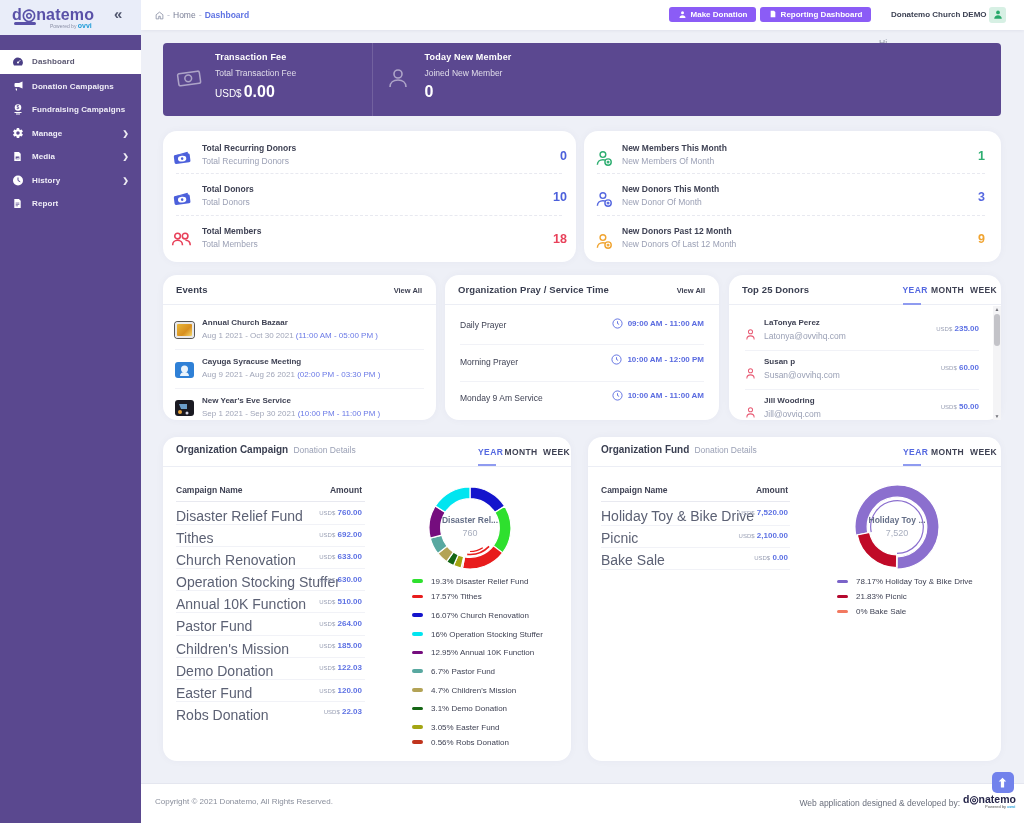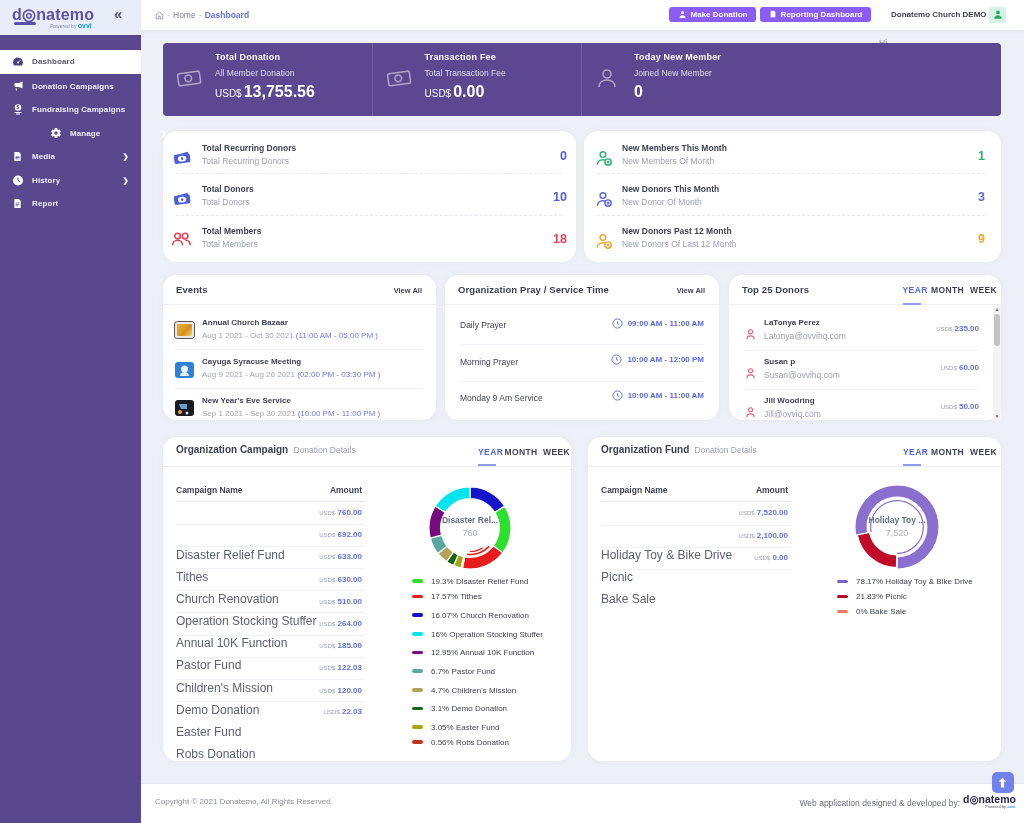--- a/index.html
+++ b/index.html
@@ -59,21 +59,21 @@
 
 .pr-n { position:absolute; font-size:8.5px; color:#3f4254; }
 .pr-t { position:absolute; font-size:8px; white-space:nowrap; font-weight:bold; color:#5a6be0; display:flex; align-items:center; gap:5px; }
 
 .dn-n { position:absolute; font-size:8px; font-weight:bold; color:#3f4254; }
 .dn-e { position:absolute; font-size:8.5px; color:#9aa0b5; }
 .dn-v { position:absolute; font-size:8px; font-weight:bold; color:#5e72e4; text-align:right; width:90px; }
 .dn-v .usd { font-size:6px; color:#9aa0b5; font-weight:normal; }
 
 .th { position:absolute; font-size:8.5px; font-weight:bold; color:#3f4254; }
-.tr-n { position:absolute; font-size:12px; white-space:nowrap; color:#5c6174;margin-top:40px; }
+.tr-n { position:absolute; font-size:14px; white-space:nowrap; color:#5c6174; }
 .tr-v { position:absolute; font-size:8px; font-weight:bold; color:#5e72e4; text-align:right; width:110px; }
 .tr-v .usd { font-size:6px; color:#9aa0b5; font-weight:normal; }
 .hdr2 { position:absolute; font-size:10px; white-space:nowrap; font-weight:bold; color:#3a3f51; }
 .hdr2 small { font-size:8.5px; color:#9aa0b5; font-weight:normal; }
 .lg { position:absolute; display:flex; align-items:center; }
 .lg .sw { width:11px; height:3.5px; border-radius:2px; margin-right:8px; }
 .lg .lt { font-size:8px; color:#3f4254; white-space:nowrap; }
 .ctr1 { position:absolute; font-size:8.5px; font-weight:bold; color:#667089; text-align:center; }
 .ctr2 { position:absolute; font-size:9px; color:#a8aebe; text-align:center; }
 
@@ -142,21 +142,21 @@
 <div class="mi" style="top:98px;">
   <span class="ic">
       <svg width="12" height="13" viewBox="0 0 24 24" fill="#fff">
         <circle cx="12" cy="8" r="6.5"></circle>
         <text x="12" y="11" font-size="10" text-anchor="middle" fill="#5b4c92" font-weight="bold">$</text>
         <path d="M5 17h14v2H5z"></path>
         <path d="M8 20h8v2H8z"></path>
       </svg>
     </span>
   Fundraising Campaigns</div>
-<div class="mi" style="top:121.5px;margin-left:38px;">
+<div class="mi" style="top:121.5px;">
   <span class="ic">
       <svg width="12" height="12" viewBox="0 0 24 24" fill="#fff">
         <path d="M19.4 13c.04-.32.06-.65.06-1s-.02-.68-.06-1l2.1-1.65a.5.5 0 0 0 .12-.64l-2-3.46a.5.5 0 0 0-.6-.22l-2.5 1a7.3 7.3 0 0 0-1.7-1l-.4-2.65A.5.5 0 0 0 13.94 2h-4a.5.5 0 0 0-.5.42l-.38 2.66c-.62.26-1.18.6-1.7.99l-2.48-1a.5.5 0 0 0-.61.22l-2 3.46a.5.5 0 0 0 .12.64L4.5 11c-.04.32-.06.65-.06 1s.02.68.06 1l-2.11 1.65a.5.5 0 0 0-.12.64l2 3.46c.14.24.42.34.61.22l2.49-1c.52.4 1.08.73 1.69.99l.38 2.66c.04.24.25.42.5.42h4c.25 0 .46-.18.5-.42l.38-2.66a7.3 7.3 0 0 0 1.7-1l2.49 1c.23.09.5 0 .6-.22l2-3.46a.5.5 0 0 0-.12-.64zM11.94 15.5a3.5 3.5 0 1 1 0-7 3.5 3.5 0 0 1 0 7z"></path>
       </svg>
     </span>
   Manage<span class="arr">❯</span></div>
 <div class="mi" style="top:145px;">
   <span class="ic">
       <svg width="11" height="13" viewBox="0 0 24 24" fill="#fff">
         <path d="M5 2h10l4 4v16H5z"></path>
@@ -176,29 +176,20 @@
 <div class="mi" style="top:192px;">
   <span class="ic">
       <svg width="11" height="13" viewBox="0 0 24 24" fill="#fff">
         <path d="M5 2h10l4 4v16H5z"></path>
         <path d="M8 11h8M8 14h8M8 17h5" stroke="#5b4c92" stroke-width="1.5"></path>
       </svg>
     </span>
   Report</div>
 
 <div id="band" class="abs">
-  <div class="bcard">
-    <svg class="bic" width="27" height="23" viewBox="0 0 32 26" fill="none" stroke="#fff" stroke-width="1.8">
-        <rect x="2.5" y="7" width="26" height="14.5" rx="2" transform="rotate(-8 15 14)"></rect>
-        <circle cx="14.5" cy="14" r="4"></circle>
-      </svg>
-    <div class="bt1">Total Donation</div>
-      <div class="bt2">All Member Donation</div>
-    <div class="bval"><span class="usd">USD$</span>13,755.56</div>
-  </div>
   <div class="bcard">
     <svg class="bic" width="27" height="23" viewBox="0 0 32 26" fill="none" stroke="#fff" stroke-width="1.8">
         <rect x="2.5" y="7" width="26" height="14.5" rx="2" transform="rotate(-8 15 14)"></rect>
         <circle cx="14.5" cy="14" r="4"></circle>
       </svg>
     <div class="bt1">Transaction Fee</div>
       <div class="bt2">Total Transaction Fee</div>
     <div class="bval"><span class="usd">USD$</span>0.00</div>
   </div>
   <div class="bcard">

